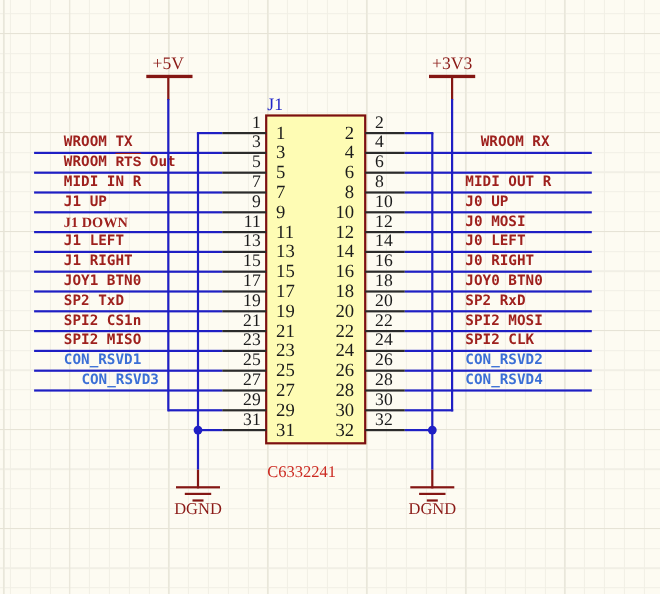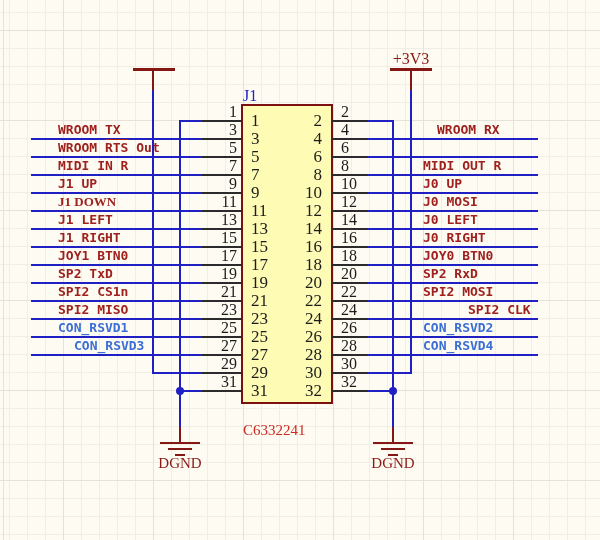--- a/index.html
+++ b/index.html
@@ -13,41 +13,42 @@
       repeating-linear-gradient(to right, #f1efe5 0 1px, transparent 1px 18px),
       repeating-linear-gradient(to bottom, #f1efe5 0 1px, transparent 1px 18px);
     background-position: 63px 0, 0 30px, 9px 0, 0 12px;
     overflow:hidden;
     font-family:"Liberation Serif",serif;
   }
   .abs{position:absolute;}
   .numout{font:16px "Liberation Serif",serif;color:#1c1c1c;height:16px;line-height:16px;}
   .numin{font:17px "Liberation Serif",serif;color:#1c1c1c;height:18px;line-height:18px;}
   .netlabel{font-family:"DejaVu Sans Mono",monospace;font-weight:bold;font-size:13px;height:14px;line-height:14px;white-space:pre;}
-  .ovl{text-decoration:overline;}
+  .ovl{text-decoration:overline;font-family:Liberation Mono, monospace;}
   #conn-box{left:241px;top:104px;width:92px;height:300px;background:#fefcb4;border:2px solid #7c0f12;box-sizing:border-box;}
   #designator{left:243px;top:87px;font:16px "Liberation Serif",serif;color:#2024c8;}
   #footer1{left:243px;top:406px;font:16px "Liberation Serif",serif;color:#2024c8;}
   #footer2{left:243px;top:422px;font:15px "Liberation Serif",serif;color:#cc2a21;}
   .pwrlabel{font:16px "Liberation Serif",serif;color:#8b1a17;width:80px;text-align:center;}
   #pwr-left-label{left:113px;top:50px;}
   #pwr-right-label{left:371px;top:50px;}
   .gndlabel{font:15px "Liberation Serif",serif;color:#8b1a17;width:80px;text-align:center;}
   #gnd-left-label{left:140px;top:455px;}
   #gnd-right-label{left:353px;top:455px;}
 </style>
 </head>
 <body>
 
 <div id="canvas">
 
   <div id="conn-box" class="abs"></div>
 
   <div id="designator" class="abs">J1</div>
   <div id="footer2" class="abs">C6332241</div>
+  <div id="pwr-left-label" class="abs pwrlabel">+5V</div>
   <div id="pwr-right-label" class="abs pwrlabel">+3V3</div>
   <div id="gnd-left-label" class="abs gndlabel">DGND</div>
   <div id="gnd-right-label" class="abs gndlabel">DGND</div>
 <div class="abs" style="left: 202px; top: 120px; width: 40px; height: 2px; background: rgb(43, 43, 43);"></div>
     <div class="abs" style="left: 332px; top: 120px; width: 36px; height: 2px; background: rgb(43, 43, 43);"></div>
     <div class="abs numout" style="left: 188px; top: 104px; width: 49px; text-align: right; color: rgb(28, 28, 28);">1</div>
     <div class="abs numout" style="left: 341px; top: 104px; width: 49px; text-align: left; color: rgb(28, 28, 28);">2</div>
     <div class="abs numin" style="left: 251px; top: 112px; width: 30px; text-align: left; color: rgb(28, 28, 28);">1</div>
     <div class="abs numin" style="left: 282px; top: 112px; width: 40px; text-align: right; color: rgb(28, 28, 28);">2</div>
     <div class="abs" style="left: 202px; top: 138px; width: 40px; height: 2px; background: rgb(43, 43, 43);"></div>
@@ -179,21 +180,21 @@
     <div class="abs netlabel" style="left: 423px; top: 213px; color: rgb(158, 33, 30);">J0 LEFT</div>
     <div class="abs" style="left: 368px; top: 246px; width: 170px; height: 2px; background: rgb(31, 31, 196);"></div>
     <div class="abs netlabel" style="left: 423px; top: 231px; color: rgb(158, 33, 30);">J0 RIGHT</div>
     <div class="abs" style="left: 368px; top: 264px; width: 170px; height: 2px; background: rgb(31, 31, 196);"></div>
     <div class="abs netlabel" style="left: 423px; top: 249px; color: rgb(158, 33, 30);">JOY0 BTN0</div>
     <div class="abs" style="left: 368px; top: 282px; width: 170px; height: 2px; background: rgb(31, 31, 196);"></div>
     <div class="abs netlabel" style="left: 423px; top: 267px; color: rgb(158, 33, 30);">SP2 RxD</div>
     <div class="abs" style="left: 368px; top: 300px; width: 170px; height: 2px; background: rgb(31, 31, 196);"></div>
     <div class="abs netlabel" style="left: 423px; top: 285px; color: rgb(158, 33, 30);">SPI2 MOSI</div>
     <div class="abs" style="left: 368px; top: 318px; width: 170px; height: 2px; background: rgb(31, 31, 196);"></div>
-    <div class="abs netlabel" style="left: 448px; top: 303px; color: rgb(158, 33, 30); padding-left: 20px;">SPI2 CLK</div>
+    <div class="abs netlabel" style="left: 423px; top: 303px; color: rgb(158, 33, 30);">SPI2 CLK</div>
     <div class="abs" style="left: 368px; top: 336px; width: 170px; height: 2px; background: rgb(31, 31, 196);"></div>
     <div class="abs netlabel" style="left: 423px; top: 321px; color: rgb(59, 111, 214);">CON_RSVD2</div>
     <div class="abs" style="left: 368px; top: 354px; width: 170px; height: 2px; background: rgb(31, 31, 196);"></div>
     <div class="abs netlabel" style="left: 423px; top: 339px; color: rgb(59, 111, 214);">CON_RSVD4</div>
     <div class="abs" style="left: 179px; top: 120px; width: 23px; height: 2px; background: rgb(31, 31, 196);"></div>
     <div class="abs" style="left: 179px; top: 121px; width: 2px; height: 306px; background: rgb(31, 31, 196);"></div>
     <div class="abs" style="left: 153px; top: 372px; width: 49px; height: 2px; background: rgb(31, 31, 196);"></div>
     <div class="abs" style="left: 180px; top: 390px; width: 22px; height: 2px; background: rgb(31, 31, 196);"></div>
     <div class="abs" style="left: 368px; top: 120px; width: 26px; height: 2px; background: rgb(31, 31, 196);"></div>
     <div class="abs" style="left: 392px; top: 121px; width: 2px; height: 306px; background: rgb(31, 31, 196);"></div>

